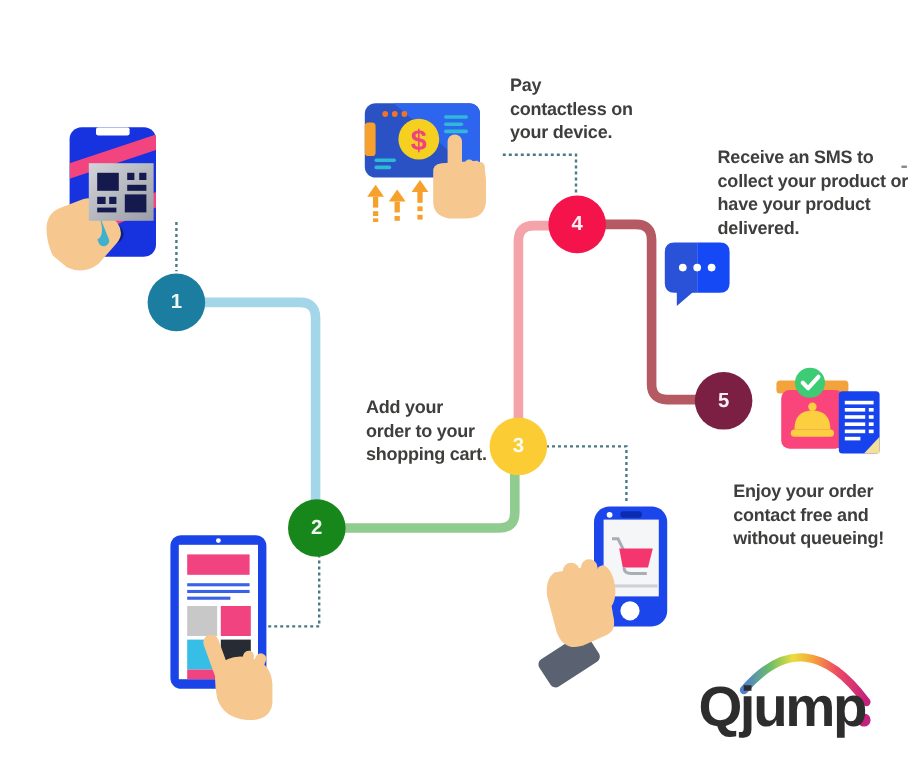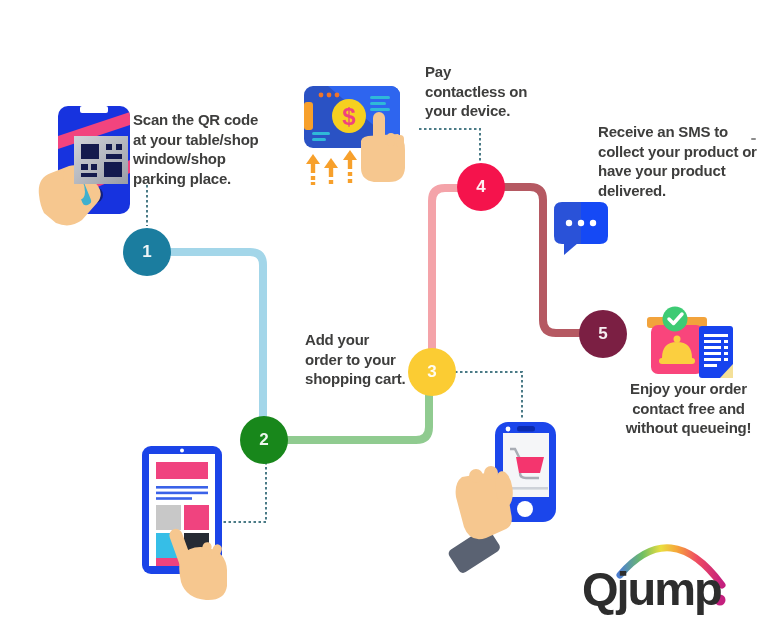--- a/index.html
+++ b/index.html
@@ -10,21 +10,21 @@
   .lbl{position:absolute;z-index:2;color:#3e3e3d;font-weight:600;font-size:15px;
        line-height:19.5px;letter-spacing:-0.2px;white-space:pre-line;}
   .step-circle{position:absolute;z-index:3;width:48px;height:48px;border-radius:50%;
        display:flex;align-items:center;justify-content:center;}
   .step-num{color:rgba(255,255,255,0.93);font-weight:700;font-size:17px;}
   .lbl1{left:133px;top:110px;width:140px;}
   .lbl2{left:37px;top:482px;width:120px;}
   .lbl3{left:305px;top:330px;width:120px;}
   .lbl4{left:425px;top:62px;width:120px;}
   .lbl5{left:598px;top:122px;width:175px;}
-  .lbl5b{left:611px;top:379px;width:155px;text-align:center;}
+  .lbl5b{left:611px;top:400px;width:155px;}
   .c1{left:123px;top:228px;} .c2{left:240px;top:416px;} .c3{left:408px;top:348px;}
   .c4{left:457px;top:163px;} .c5{left:579px;top:310px;}
   .i1{left:36px;top:96px;} .i2{left:300px;top:76px;} .i3{left:136px;top:444px;}
   .i4{left:448px;top:413px;} .i5{left:552px;top:200px;} .i6{left:642px;top:300px;}
   .logo{left:578px;top:536px;z-index:2;}
   .stray{position:absolute;left:751px;top:138px;width:5px;height:2px;background:#8c8c8c;
          border-radius:1px;z-index:2;}
 </style>
 </head>
 <body>
@@ -217,24 +217,20 @@
   <div class="step-circle c3" style="background-color: rgb(251, 204, 51);">
     <span class="step-num">3</span>
     </div>
   <div class="step-circle c4" style="background-color: rgb(245, 19, 76);">
     <span class="step-num">4</span>
     </div>
   <div class="step-circle c5" style="background-color: rgb(123, 31, 67);">
     <span class="step-num">5</span>
     </div>
 
-  <div class="lbl lbl1">Scan the QR code
-at your table/shop
-window/shop
-parking place.</div>
   <div class="lbl lbl3">Add your
 order to your
 shopping cart.</div>
   <div class="lbl lbl4">Pay
 contactless on
 your device.</div>
   <div class="lbl lbl5">Receive an SMS to
 collect your product or
 have your product
 delivered.</div>

